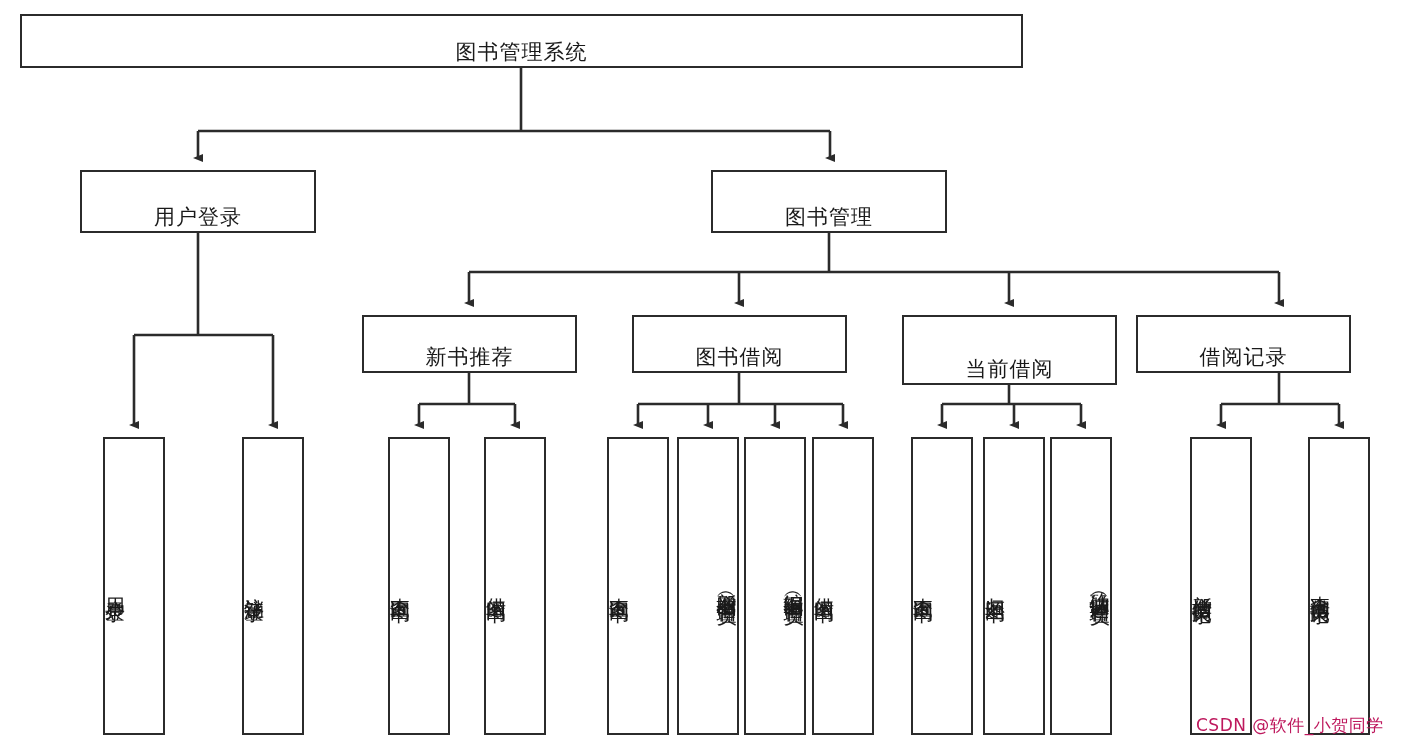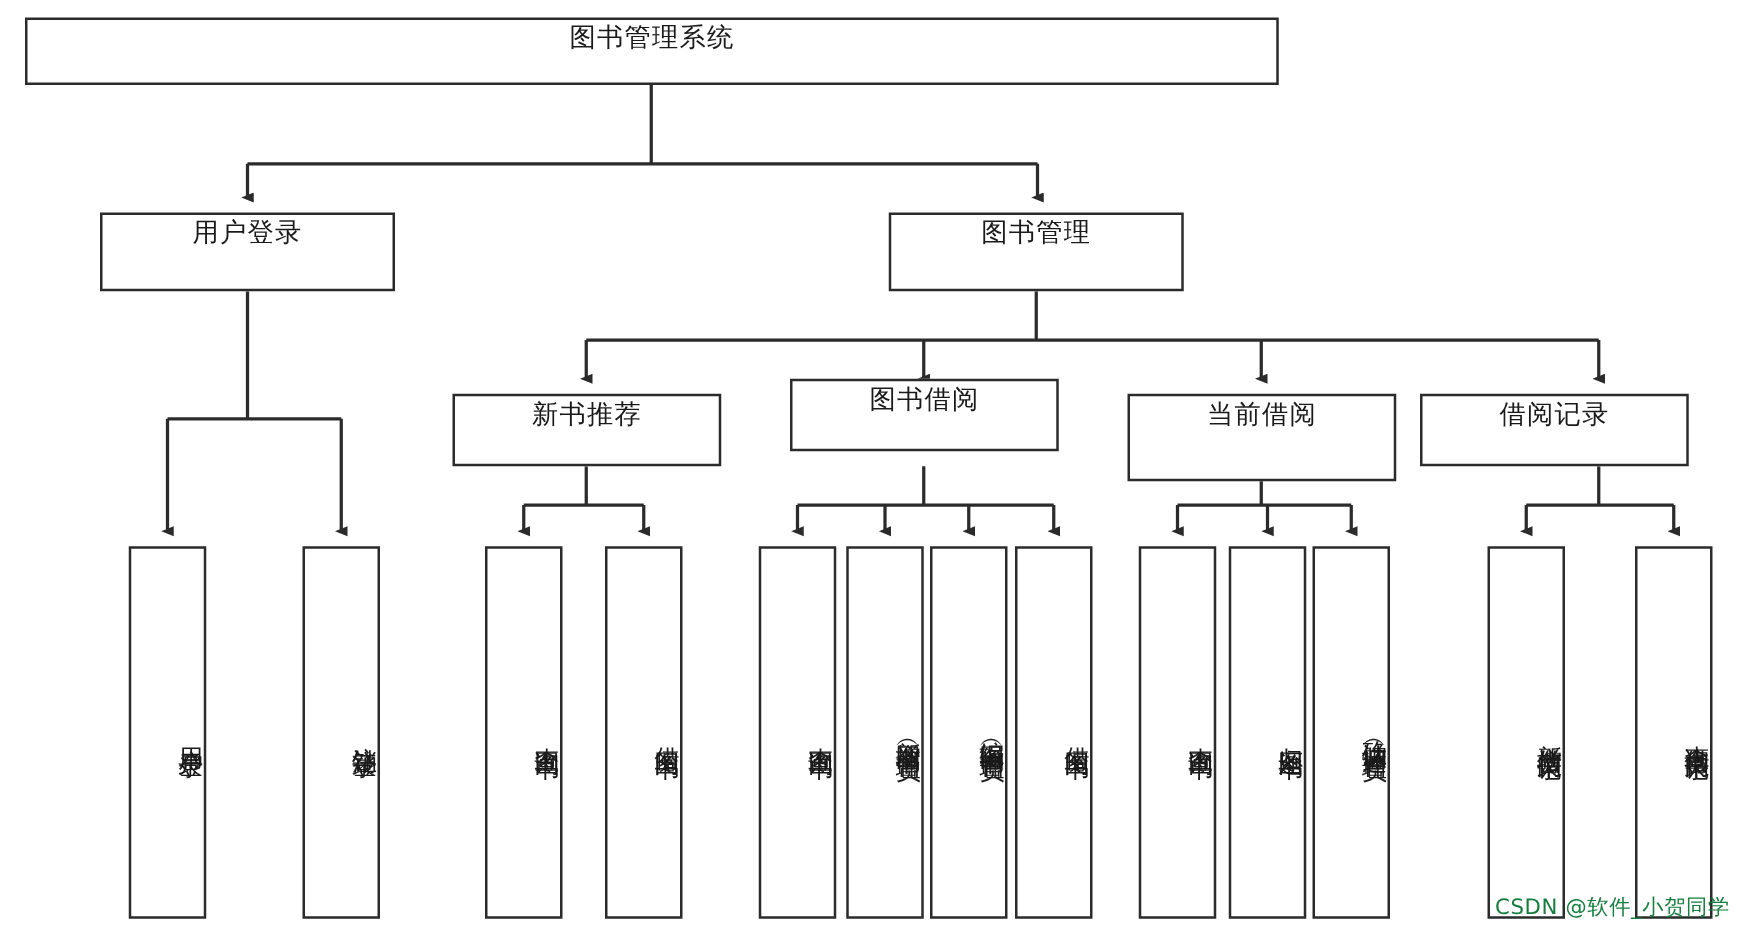--- a/index.html
+++ b/index.html
@@ -16,21 +16,21 @@
     height: 747px;
     background: #ffffff;
     overflow: hidden;
   }
   .node {
     position: absolute;
     box-sizing: border-box;
     border: 2px solid #2b2b2b;
     background: #ffffff;
     display: flex;
-    align-items: flex-start;
+    align-items: flex-end;
     justify-content: center;
     color: #1a1a1a;
   }
   .node.horiz {
     font-size: 21px;
     letter-spacing: 1px;
   }
   .node.vert {
     writing-mode: vertical-rl;
     text-orientation: upright;
@@ -49,21 +49,21 @@
     position: absolute;
     left: 0;
     top: 0;
     width: 1405px;
     height: 747px;
     pointer-events: none;
   }
   .watermark {
     position: absolute;
     font-size: 17px;
-    color: #15803d;
+    color: #be185d;
     white-space: nowrap;
     letter-spacing: 0.5px;
   }
 </style>
 </head>
 <body>
 
 <div id="canvas">
 
   <svg class="connectors" viewBox="0 0 1405 747" width="1405" height="747" xmlns="http://www.w3.org/2000/svg">
@@ -123,21 +123,21 @@
   <div class="node horiz" style="left:80px; top:170px; width:236px; height:63px;">
     <span>用户登录</span>
   </div>
   <div class="node horiz" style="left:711px; top:170px; width:236px; height:63px;">
     <span>图书管理</span>
   </div>
 
   <div class="node horiz" style="left:362px; top:315px; width:215px; height:58px;">
     <span>新书推荐</span>
   </div>
-  <div class="node horiz" style="left:632px; top:303px; width:215px; height:58px;">
+  <div class="node horiz" style="left:632px; top:315px; width:215px; height:58px;">
     <span>图书借阅</span>
   </div>
   <div class="node horiz" style="left:902px; top:315px; width:215px; height:70px;">
     <span>当前借阅</span>
   </div>
   <div class="node horiz" style="left:1136px; top:315px; width:215px; height:58px;">
     <span>借阅记录</span>
   </div>
 
   <div class="node vert" style="left:103px; top:437px; width:62px; height:298px;">

